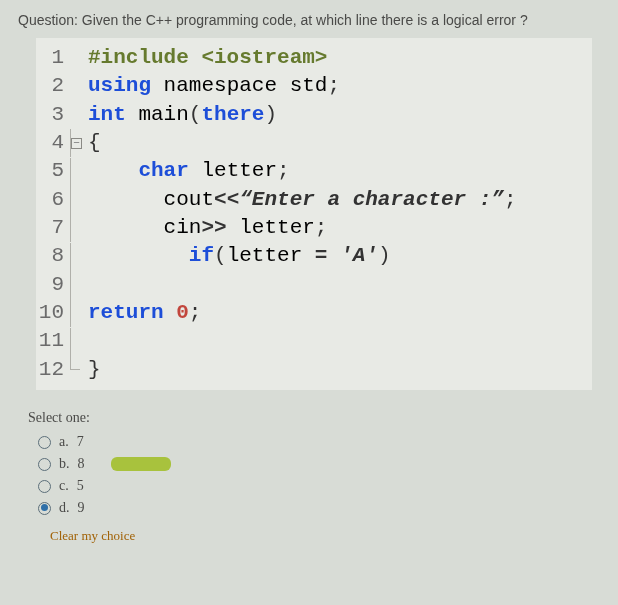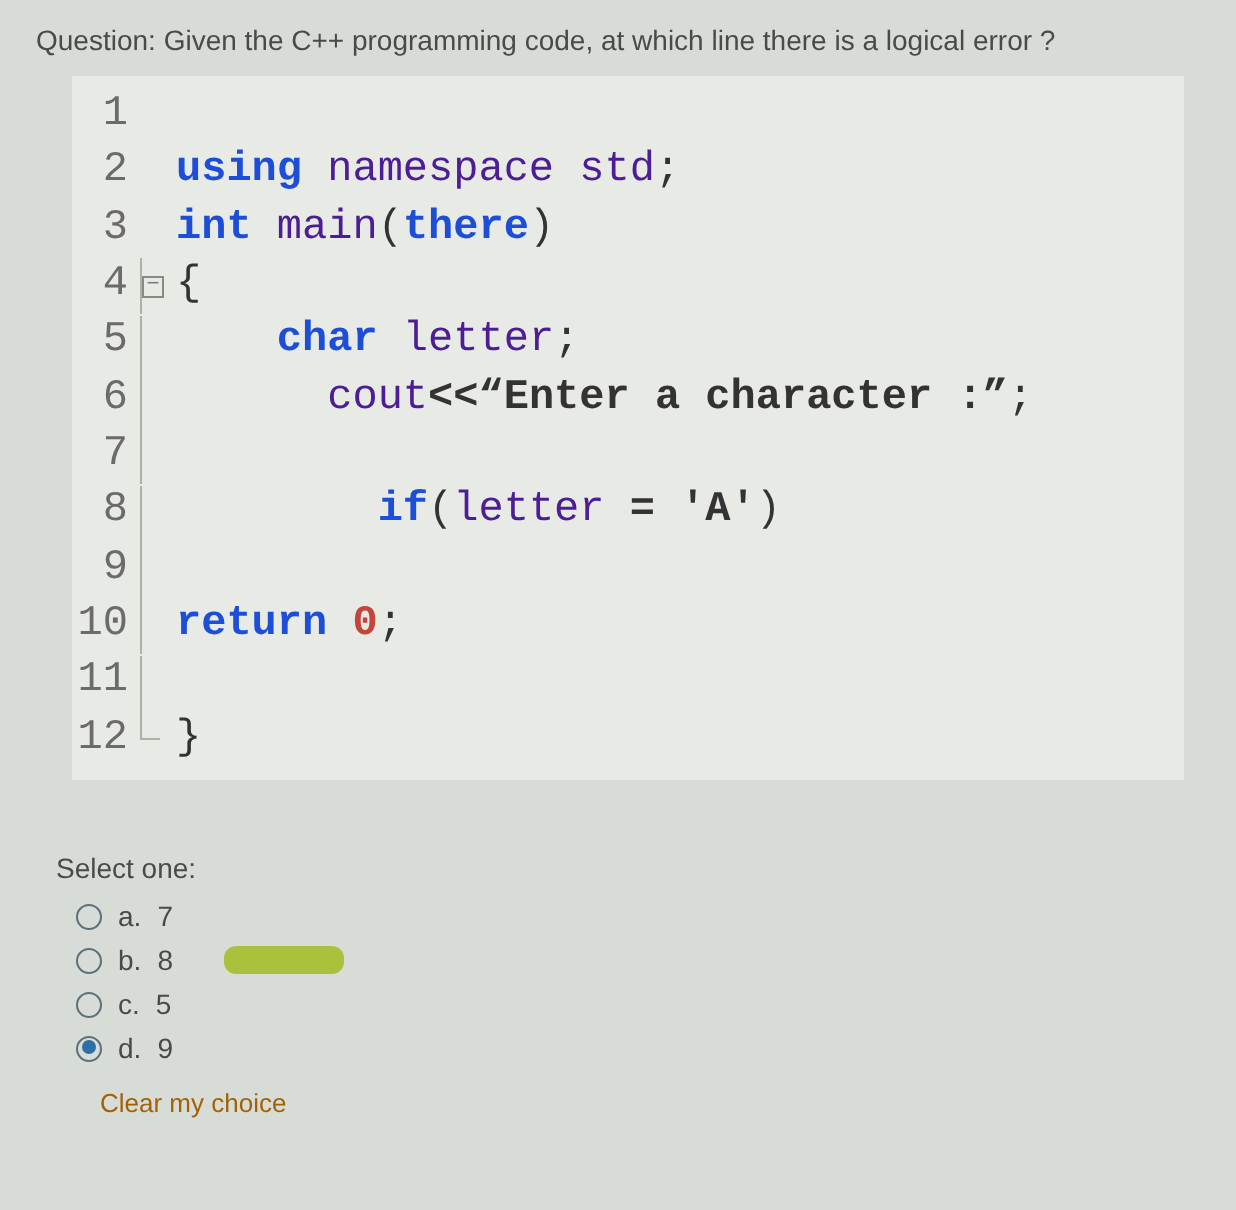--- a/index.html
+++ b/index.html
@@ -63,30 +63,31 @@
       justify-content: center;
       line-height: 1;
       background: #e8eae5;
       margin-left: -6px;
     }
     .code-content {
       white-space: pre;
     }
     .kw { color: #1d4ed8; font-weight: bold; }
     .dir { color: #667a2e; font-weight: bold; }
-    .strq { color: #333; font-weight: bold; }
+    .strq { color: #333; font-weight: bold; font-style: italic; }
     .punct { color: #333; }
     .num { color: #c2463c; font-weight: bold; }
-    .ident { color: #4c1d95; }
+    .ident { color: #000000; }
     .op { color: #333; font-weight: bold;}
     .answers {
-      margin-top: 36px;
+      margin-top: 20px;
       margin-left: 10px;
       font-size: 14px;
       color: #4a4a48;
+      font-family: Liberation Serif, serif;
     }
     .select-label {
       margin-bottom: 8px;
     }
     .answer-row {
       display: flex;
       align-items: center;
       margin: 6px 0 6px 10px;
       gap: 8px;
     }
@@ -125,20 +126,21 @@
   </style>
 </head>
 <body>
 
 <div class="question-text">Question: Given the C++ programming code, at which line there is a logical error ?</div>
 
 <div class="code-block">
   <div class="code-line">
     <span class="line-no">1</span>
     <span class="gutter" style="border:none"></span>
+    <span class="code-content"><span class="dir">#include &lt;iostream&gt;</span></span>
   </div>
   <div class="code-line">
     <span class="line-no">2</span>
     <span class="gutter" style="border:none"></span>
     <span class="code-content"><span class="kw">using</span><span class="ident"> namespace std</span><span class="punct">;</span></span>
   </div>
   <div class="code-line">
     <span class="line-no">3</span>
     <span class="gutter" style="border:none"></span>
     <span class="code-content"><span class="kw">int</span><span class="ident"> main</span><span class="punct">(</span><span class="kw">there</span><span class="punct">)</span></span>
@@ -156,20 +158,21 @@
     <span class="code-content"><span class="kw">    char</span><span class="ident"> letter</span><span class="punct">;</span></span>
   </div>
   <div class="code-line">
     <span class="line-no">6</span>
     <span class="gutter mid"></span>
     <span class="code-content"><span class="ident">      cout</span><span class="op">&lt;&lt;</span><span class="strq">“Enter a character :”</span><span class="punct">;</span></span>
   </div>
   <div class="code-line">
     <span class="line-no">7</span>
     <span class="gutter mid"></span>
+    <span class="code-content"><span class="ident">      cin</span><span class="op">&gt;&gt;</span><span class="ident"> letter</span><span class="punct">;</span></span>
   </div>
   <div class="code-line">
     <span class="line-no">8</span>
     <span class="gutter mid"></span>
     <span class="code-content"><span class="kw">        if</span><span class="punct">(</span><span class="ident">letter </span><span class="op">=</span><span class="strq"> 'A'</span><span class="punct">)</span></span>
   </div>
   <div class="code-line">
     <span class="line-no">9</span>
     <span class="gutter mid"></span>
   </div>

